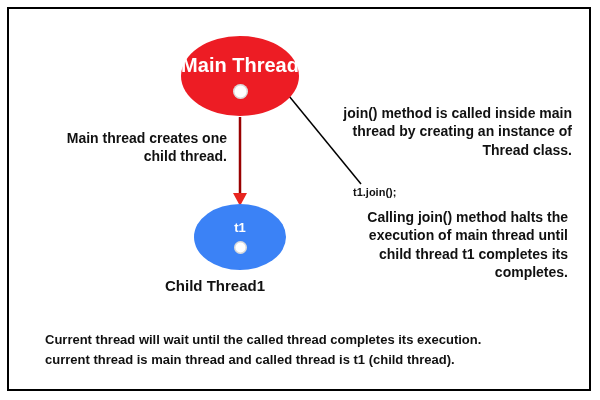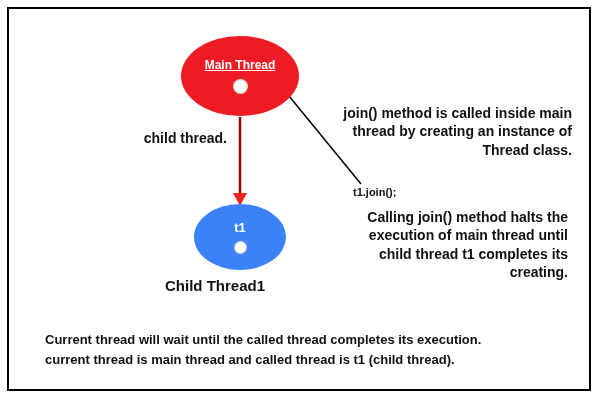--- a/index.html
+++ b/index.html
@@ -42,48 +42,49 @@
 
 <div class="stage">
   <div class="frame"></div>
 
   <svg class="layer" width="600" height="400" viewBox="0 0 600 400">
     <line x1="240" y1="117" x2="240" y2="194" stroke-width="2.5" stroke="#990000"></line>
     <polygon points="233,193 247,193 240,206" fill="#e8251f"></polygon>
     <line x1="289" y1="96" x2="361" y2="184" stroke-width="1.5" stroke="#000000"></line>
   </svg>
 
-  <div class="ellipse" style="left: 181px; top: 36px; width: 118px; height: 80px; font-size: 12px; background: rgb(237, 28, 36); text-decoration: underline;">
+  <div class="ellipse" style="left: 181px; top: 36px; width: 118px; height: 80px; font-size: 20px; background: rgb(237, 28, 36);">
     <span>Main Thread</span>
     <span class="thread-dot" style="width:15px; height:15px; margin-top:7px;"></span>
   </div>
 
   <div class="ellipse" style="left: 194px; top: 204px; width: 92px; height: 66px; font-size: 13px; background: #3b82f6;">
     <span>t1</span>
     <span class="thread-dot" style="width:13px; height:13px; margin-top:6px;"></span>
   </div>
 
   <div class="abs caption" style="left:165px; top:277px; width:150px;">Child Thread1</div>
 
   <div class="abs note center" style="left:42px; top:129px; width:185px;">
+    <div>Main thread creates one</div>
     <div>child thread.</div>
   </div>
 
   <div class="abs note center" style="left:320px; top:104px; width:252px;">
     <div>join() method is called inside main</div>
     <div>thread by creating an instance of</div>
     <div>Thread class.</div>
   </div>
 
   <div class="abs code" style="left:353px; top:186px;">t1.join();</div>
 
   <div class="abs note center" style="left:328px; top:208px; width:240px;">
     <div>Calling join() method halts the</div>
     <div>execution of main thread until</div>
     <div>child thread t1 completes its</div>
-    <div>creating.</div>
+    <div>completes.</div>
   </div>
 
   <div class="abs bottom" style="left:45px; top:322px; width:540px;margin-top:8px;">
     <div>Current thread will wait until the called thread completes its execution.</div>
     <div>current thread is main thread and called thread is t1 (child thread).</div>
   </div>
 </div>
 
 </body></html>

